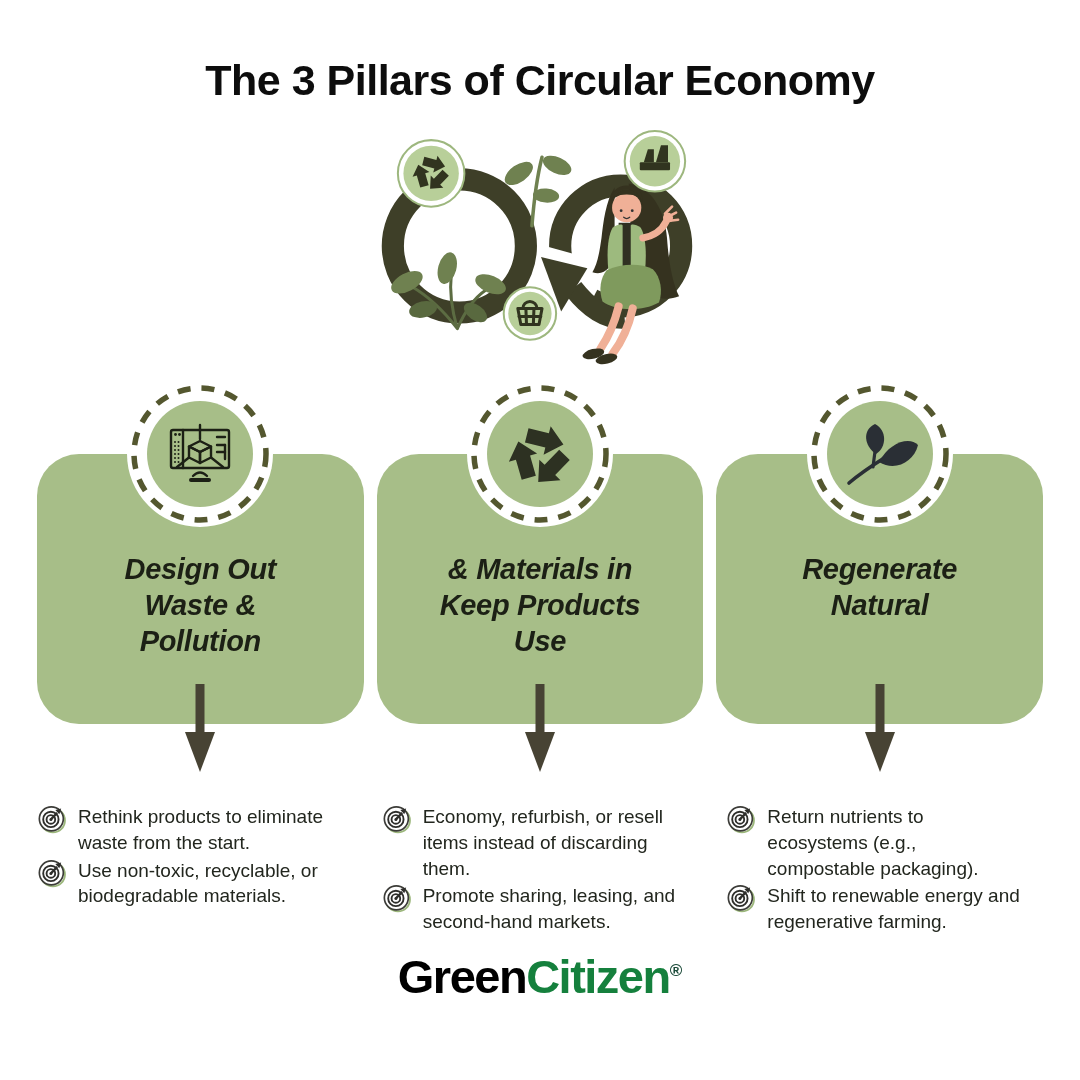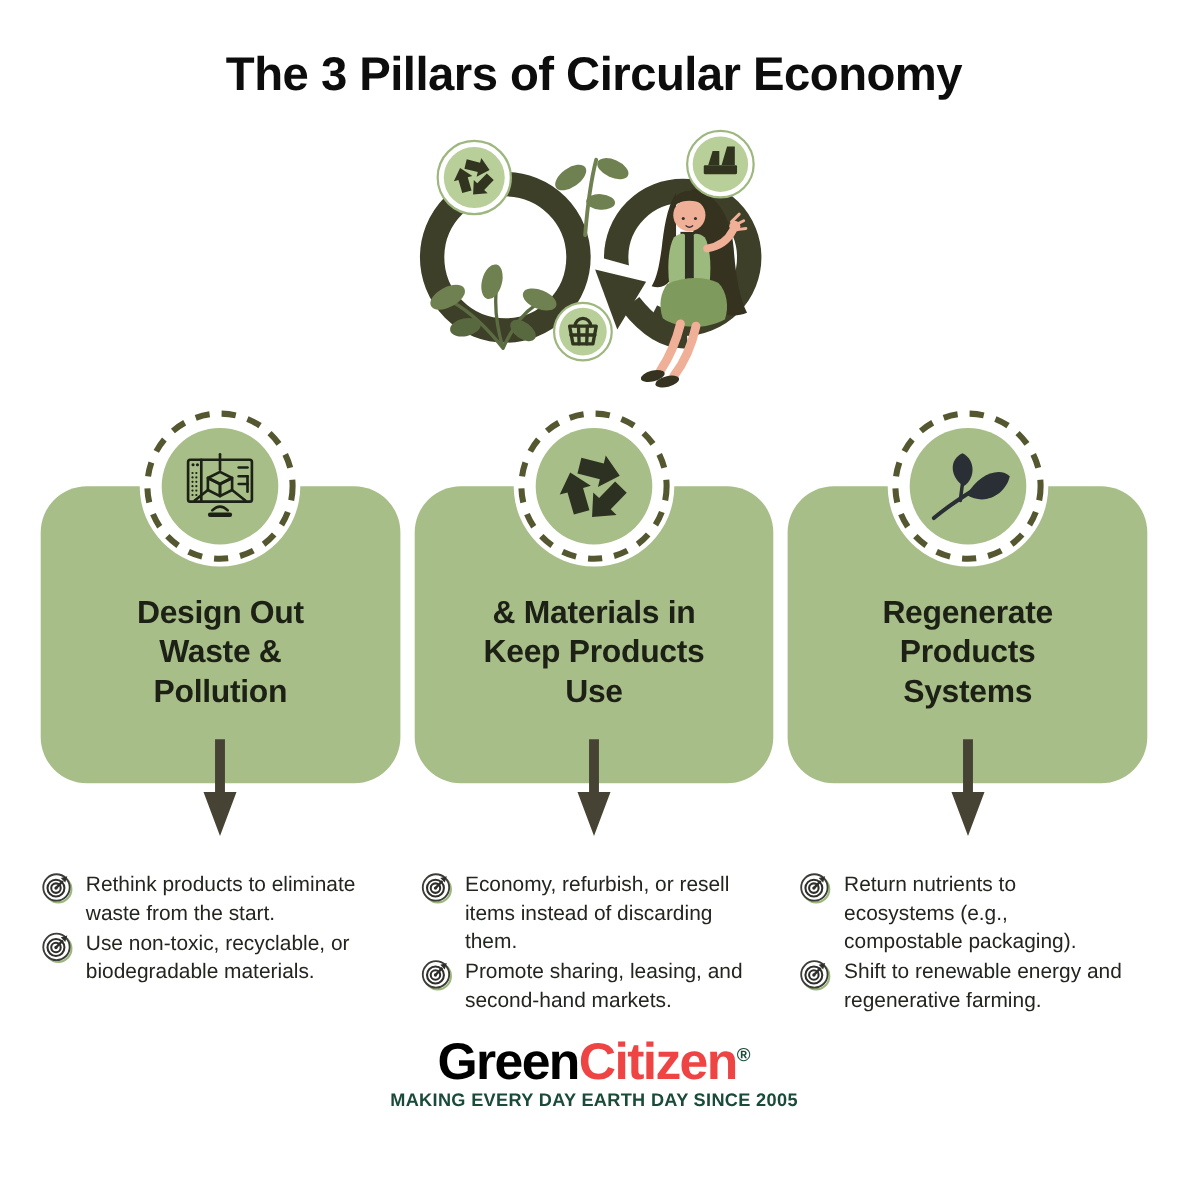--- a/index.html
+++ b/index.html
@@ -1,41 +1,41 @@
 <!DOCTYPE html>
 <html><head>
 <meta charset="utf-8">
 <style>
   html,body{margin:0;padding:0;background:#ffffff;width:1080px;height:1080px;overflow:hidden;
     font-family:"Liberation Sans", sans-serif;-webkit-font-smoothing:antialiased;}
   .canvas{position:relative;width:1080px;height:1080px;background:#ffffff;}
 
-  .main-title{margin:0;padding-top:44px;text-align:center;font-size:43px;font-weight:800;
+  .main-title{margin:12px;padding-top:44px;text-align:center;font-size:43px;font-weight:800;
     letter-spacing:-0.5px;color:#0d0d0d;}
 
   .hero{display:flex;justify-content:center;margin-top:20px;height:252px;}
 
-  .cards-row{display:flex;gap:13px;padding:0 37px;margin-top:2px;}
+  .cards-row{display:flex;gap:13px;padding:0 37px;margin-top:2px;font-style:italic;}
   .pillar-col{flex:1;position:relative;height:345px;}
   .badge{position:absolute;top:0;left:50%;transform:translateX(-50%);width:150px;height:150px;z-index:2;}
   .card{position:absolute;top:75px;left:0;right:0;height:270px;background:#a7be88;border-radius:42px;z-index:1;}
   .card-title{margin-top:98px;text-align:center;font-size:29px;font-weight:800;line-height:1.24;
     color:#1c2015;letter-spacing:-0.3px;}
   .down-arrow{position:absolute;top:228px;left:50%;transform:translateX(-50%);z-index:3;}
 
   .bullets-row{display:flex;gap:28px;padding:0 37px;margin-top:80px;}
   .bullet-col{flex:1;}
   .bullet{display:flex;align-items:flex-start;margin-bottom:2px;}
   .bullet-icon{flex:0 0 30px;width:30px;height:32px;margin-right:11px;margin-top:-1px;}
   .bullet-text{font-size:19px;line-height:1.36;color:#22261e;max-width:258px;}
 
   .footer{margin-top:16px;text-align:center;}
   .brand{font-size:47px;font-weight:800;letter-spacing:-1.5px;line-height:1;}
   .brand .g1{color:#000000;}
-  .brand .g2{color:#ef4444;}
+  .brand .g2{color:#15803d;}
   .brand .reg{font-size:17px;color:#1a4a38;vertical-align:super;letter-spacing:0;font-weight:700;}
   .tagline{margin-top:3px;font-size:16.5px;font-weight:700;color:#1a4a38;letter-spacing:0.3px;}
 </style>
 </head>
 <body>
 
 <div class="canvas">
 
   <h1 class="main-title">The 3 Pillars of Circular Economy</h1>
 
@@ -240,22 +240,21 @@
             <path d="M6,60 C20,48 30,42 46,32" fill="none" stroke="#2a2f35" stroke-width="3.6" stroke-linecap="round"></path>
             <path d="M30,44 C31,36 32,28 33,22" fill="none" stroke="#2a2f35" stroke-width="3.2" stroke-linecap="round"></path>
             <path d="M33,31 C21,23 19,7 32,1 C44,7 44,24 33,31 Z" fill="#2a2f35"></path>
             <path d="M36,39 C46,20 66,13 75,22 C71,39 52,49 36,39 Z" fill="#2a2f35"></path>
           </g>
         </svg>
       </div>
       <div class="card">
         <div class="card-title">
           <div>Regenerate</div>
-          <div>Products</div>
-          <div>Systems</div>
+          <div>Natural</div>
         </div>
         <svg class="down-arrow" width="36" height="94" viewBox="0 0 36 94">
           <line x1="18" y1="2" x2="18" y2="56" stroke="#474334" stroke-width="9"></line>
           <polygon points="3,50 33,50 18,90" fill="#474334"></polygon>
         </svg>
       </div>
     </div>
   </div>
 
   <div class="bullets-row">
@@ -337,16 +336,15 @@
           <line x1="14.8" y1="16.4" x2="21.5" y2="9.5" stroke="#2e2e2b" stroke-width="2.4"></line>
           <polygon points="19.5,6.5 25.8,4.8 23.8,11" fill="#2e2e2b"></polygon>
         </svg>
         <div class="bullet-text">Shift to renewable energy and regenerative farming.</div>
       </div>
     </div>
   </div>
 
   <div class="footer">
     <div class="brand"><span class="g1">Green</span><span class="g2">Citizen</span><span class="reg">®</span></div>
-    <div class="tagline">MAKING EVERY DAY EARTH DAY SINCE 2005</div>
   </div>
 
 </div>
 
 </body></html>

